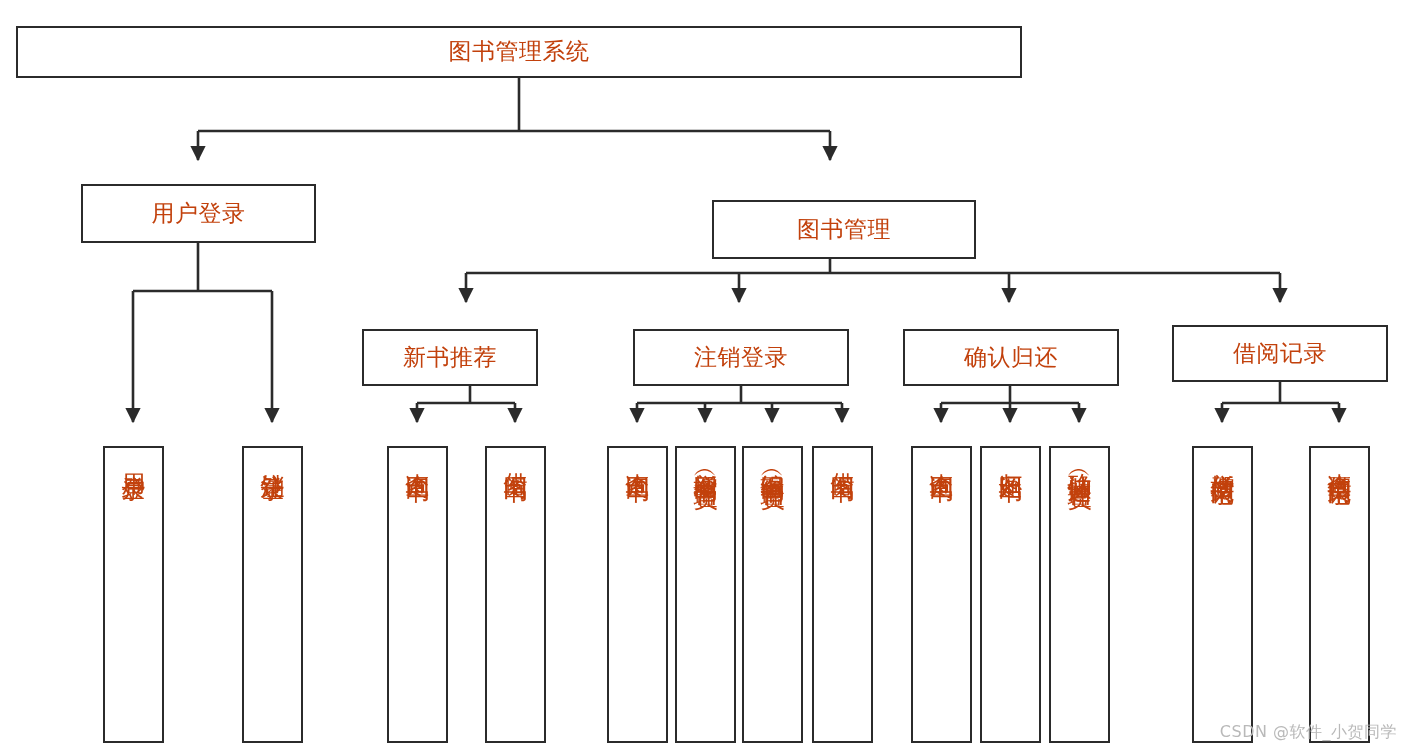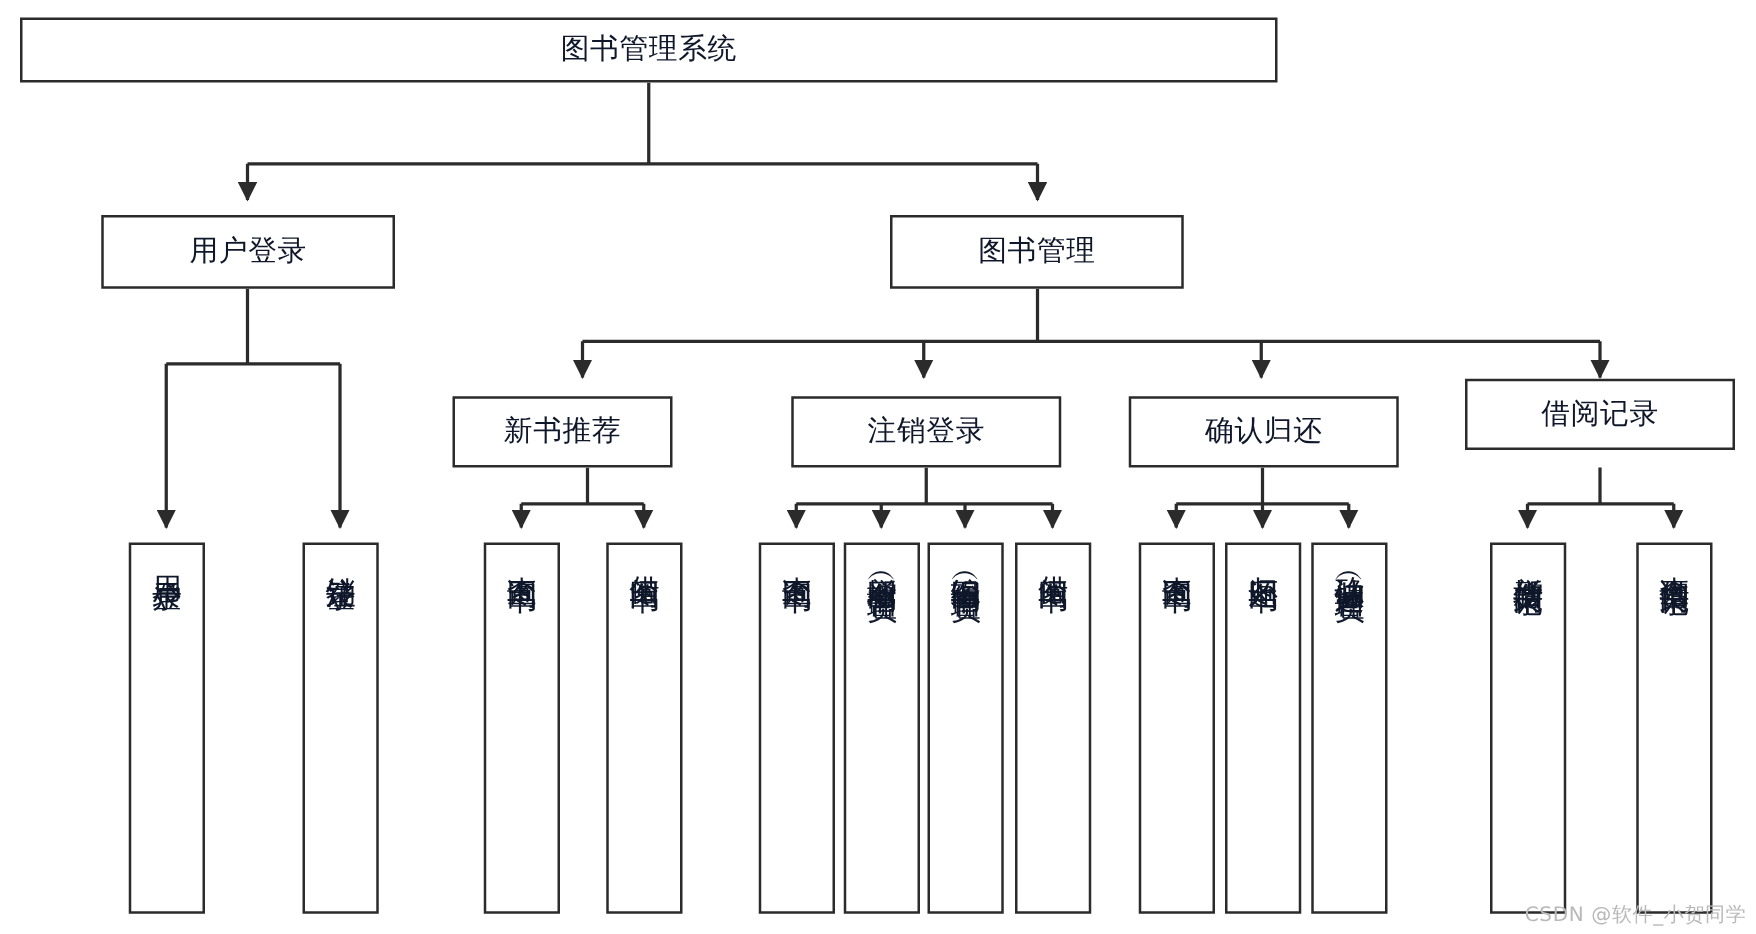--- a/index.html
+++ b/index.html
@@ -26,21 +26,22 @@
     pointer-events: none;
   }
   .node {
     position: absolute;
     box-sizing: border-box;
     border: 2px solid #2b2b2b;
     background: #ffffff;
     display: flex;
     align-items: center;
     justify-content: center;
-    color: #0f172a;
+    color: #c2410c;
+    margin-top: 12px;
   }
   .node-label {
     display: block;
     text-align: center;
     line-height: 1.18;
     white-space: pre;
   }
   
   .node.h .node-label {
     font-size: 23px;
@@ -128,34 +129,34 @@
     </g>
   </svg>
 
   <div class="node h root" style="left:16px; top:14px; width:1006px; height:52px;">
     <span class="node-label">图书管理系统</span>
   </div>
 
   <div class="node h" style="left:81px; top:172px; width:235px; height:59px;">
     <span class="node-label">用户登录</span>
   </div>
-  <div class="node h" style="left:712px; top:172px; width:235px; height:59px;">
+  <div class="node h" style="left:712px; top:188px; width:264px; height:59px;">
     <span class="node-label">图书管理</span>
   </div>
 
   <div class="node h" style="left:362px; top:317px; width:176px; height:57px;">
     <span class="node-label">新书推荐</span>
   </div>
   <div class="node h" style="left:633px; top:317px; width:216px; height:57px;">
     <span class="node-label">注销登录</span>
   </div>
   <div class="node h" style="left:903px; top:317px; width:216px; height:57px;">
     <span class="node-label">确认归还</span>
   </div>
-  <div class="node h" style="left:1172px; top:303px; width:216px; height:57px;">
+  <div class="node h" style="left:1172px; top:313px; width:216px; height:57px;">
     <span class="node-label">借阅记录</span>
   </div>
 
   <div class="node v" style="left:103px; top:434px; width:61px; height:297px;">
     <span class="node-label">用户登录</span>
   </div>
   <div class="node v" style="left:242px; top:434px; width:61px; height:297px;">
     <span class="node-label">注销登录</span>
   </div>
 

